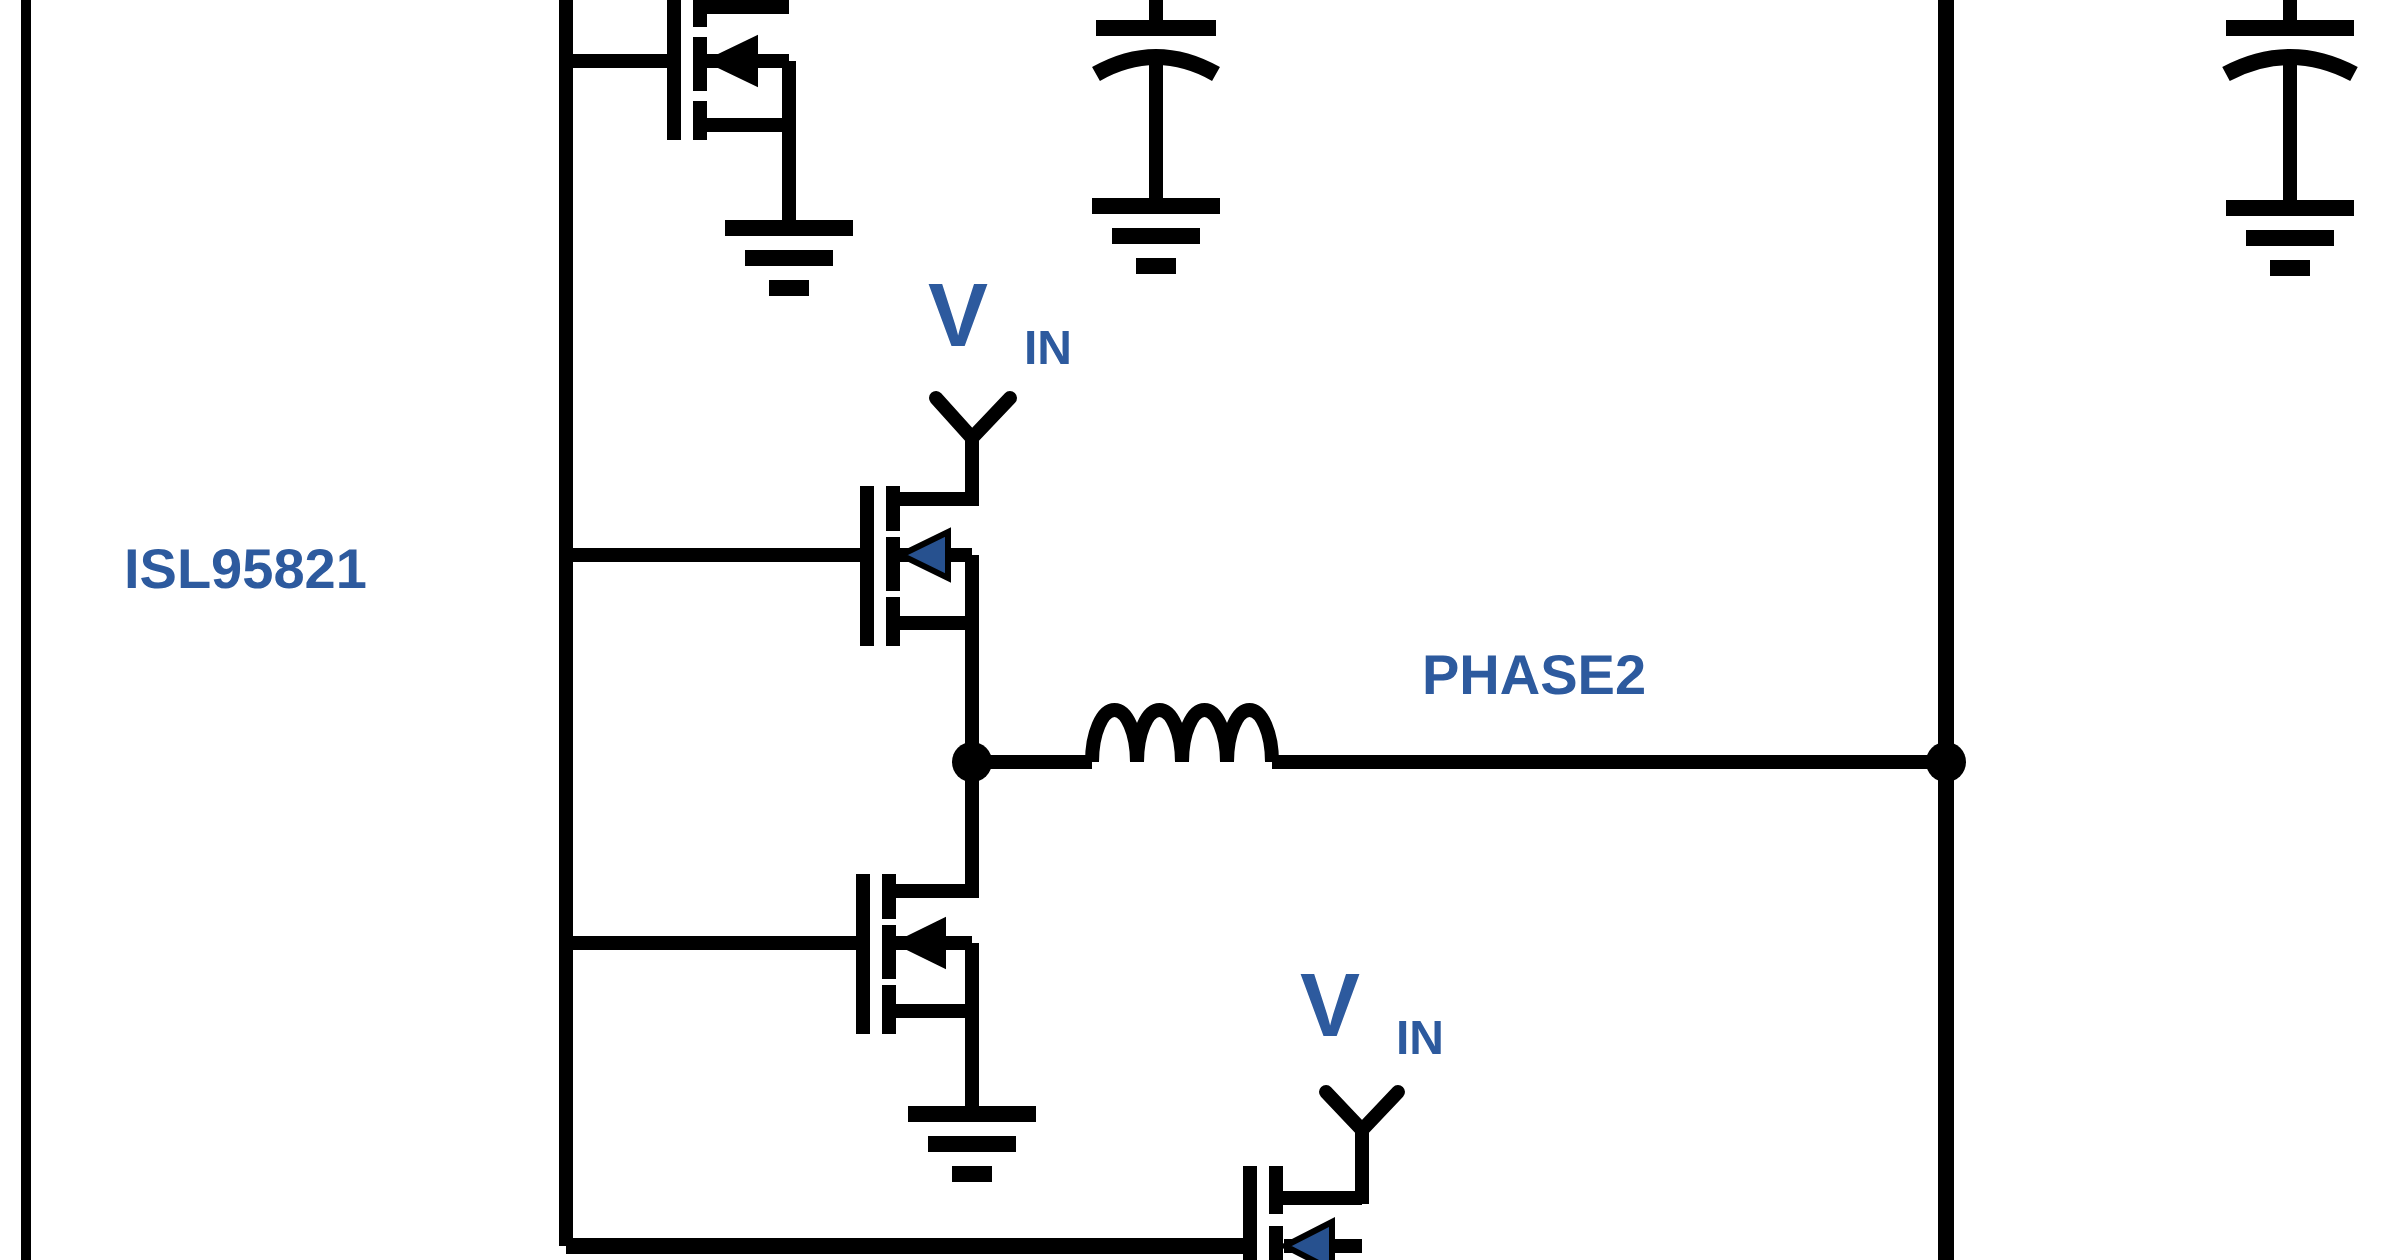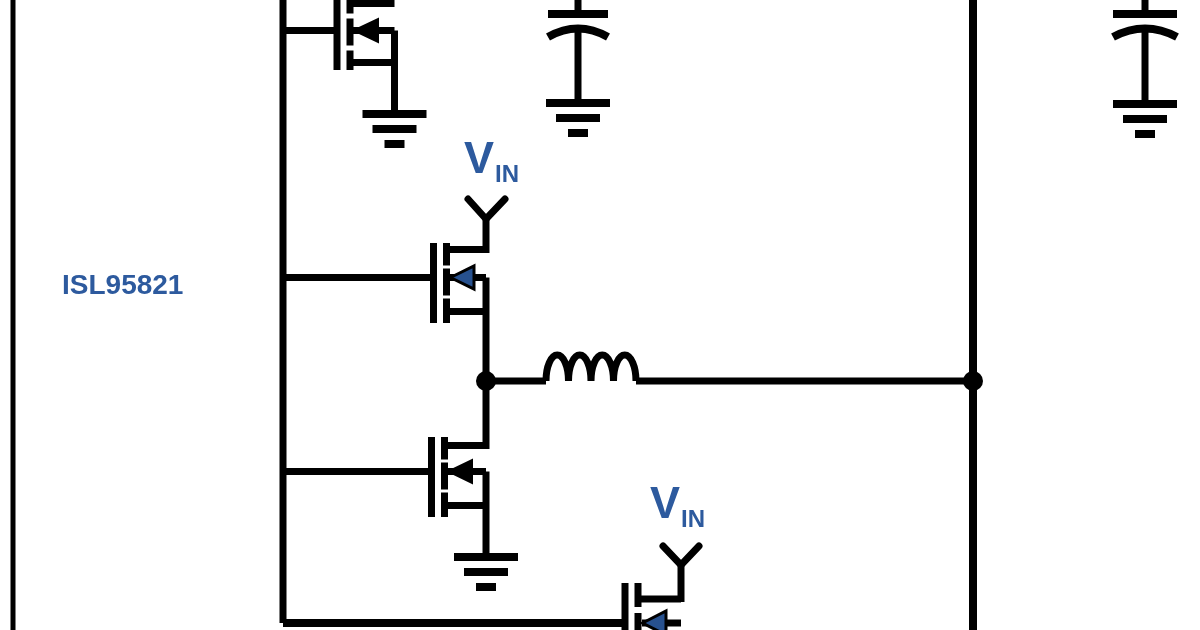--- a/index.html
+++ b/index.html
@@ -28,21 +28,21 @@
   .net-label {
     position: absolute;
     color: var(--label-blue);
     font-weight: bold;
     line-height: 1;
     white-space: nowrap;
     letter-spacing: 0px;
   }
   .big { font-size: 28px; }
   .vin-main { font-size: 45px; }
-  .vin-sub { font-size: 24px; display: inline-block; transform: translateY(9px); margin-left: 1px; }
+  .vin-sub { font-size: 24px; display: inline-block; transform: translateY(9px); margin-left: 18px; }
 </style>
 </head>
 <body>
 
 <div id="stage">
 
   <svg id="schematic" width="1200" height="630" viewBox="0 0 1200 630" xmlns="http://www.w3.org/2000/svg">
 
     <defs>
       <g id="gnd">
@@ -128,20 +128,21 @@
       <path class="stroke w7" d="M 638 599 H 681"></path>
       <path class="stroke w7" d="M 681 565 V 602"></path>
       <path class="stroke w7" stroke-linejoin="round" stroke-linecap="round" d="M 663 546 L 681 565 L 699 546"></path>
       <path class="stroke w7" d="M 642 623 H 681"></path>
       <polygon class="arrow-blue" points="642.5,623 666,611 666,635"></polygon>
     </g>
   </svg>
 
   <div class="net-label big" style="left:62px; top:271px;">ISL95821</div>
 
+  <div class="net-label big" style="left:711px; top:324px;">PHASE2</div>
 
   <div class="net-label" style="left:464px; top:135px;">
     <span class="vin-main">V</span><span class="vin-sub">IN</span>
   </div>
 
   <div class="net-label" style="left:650px; top:480px;">
     <span class="vin-main">V</span><span class="vin-sub">IN</span>
   </div>
 
 </div>

